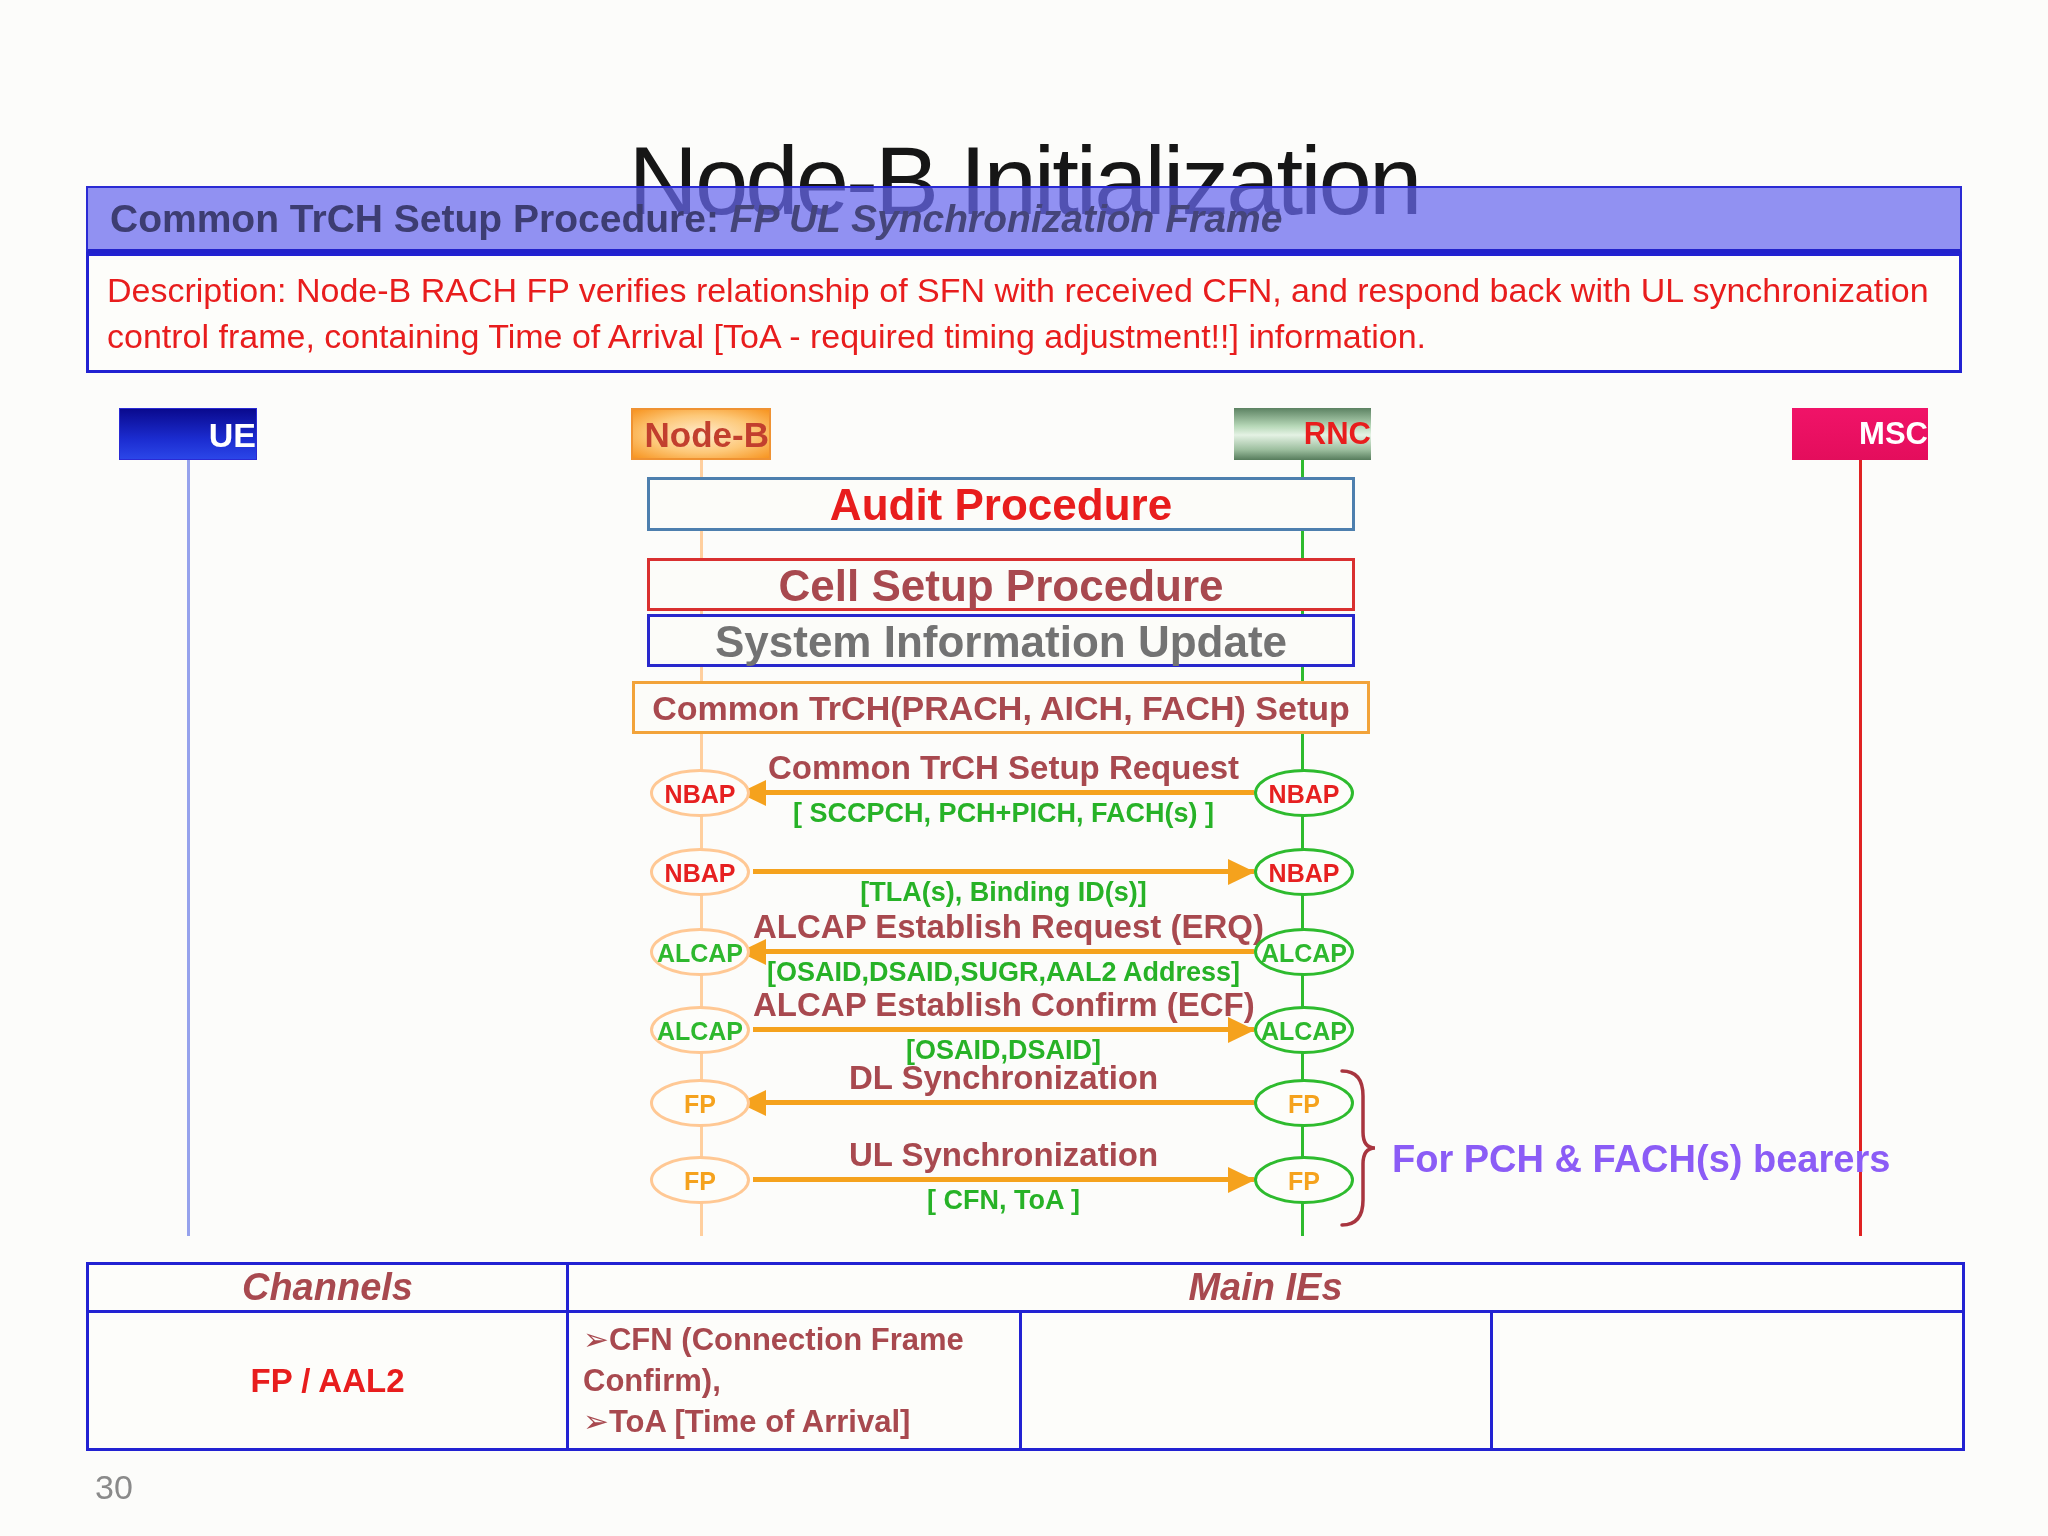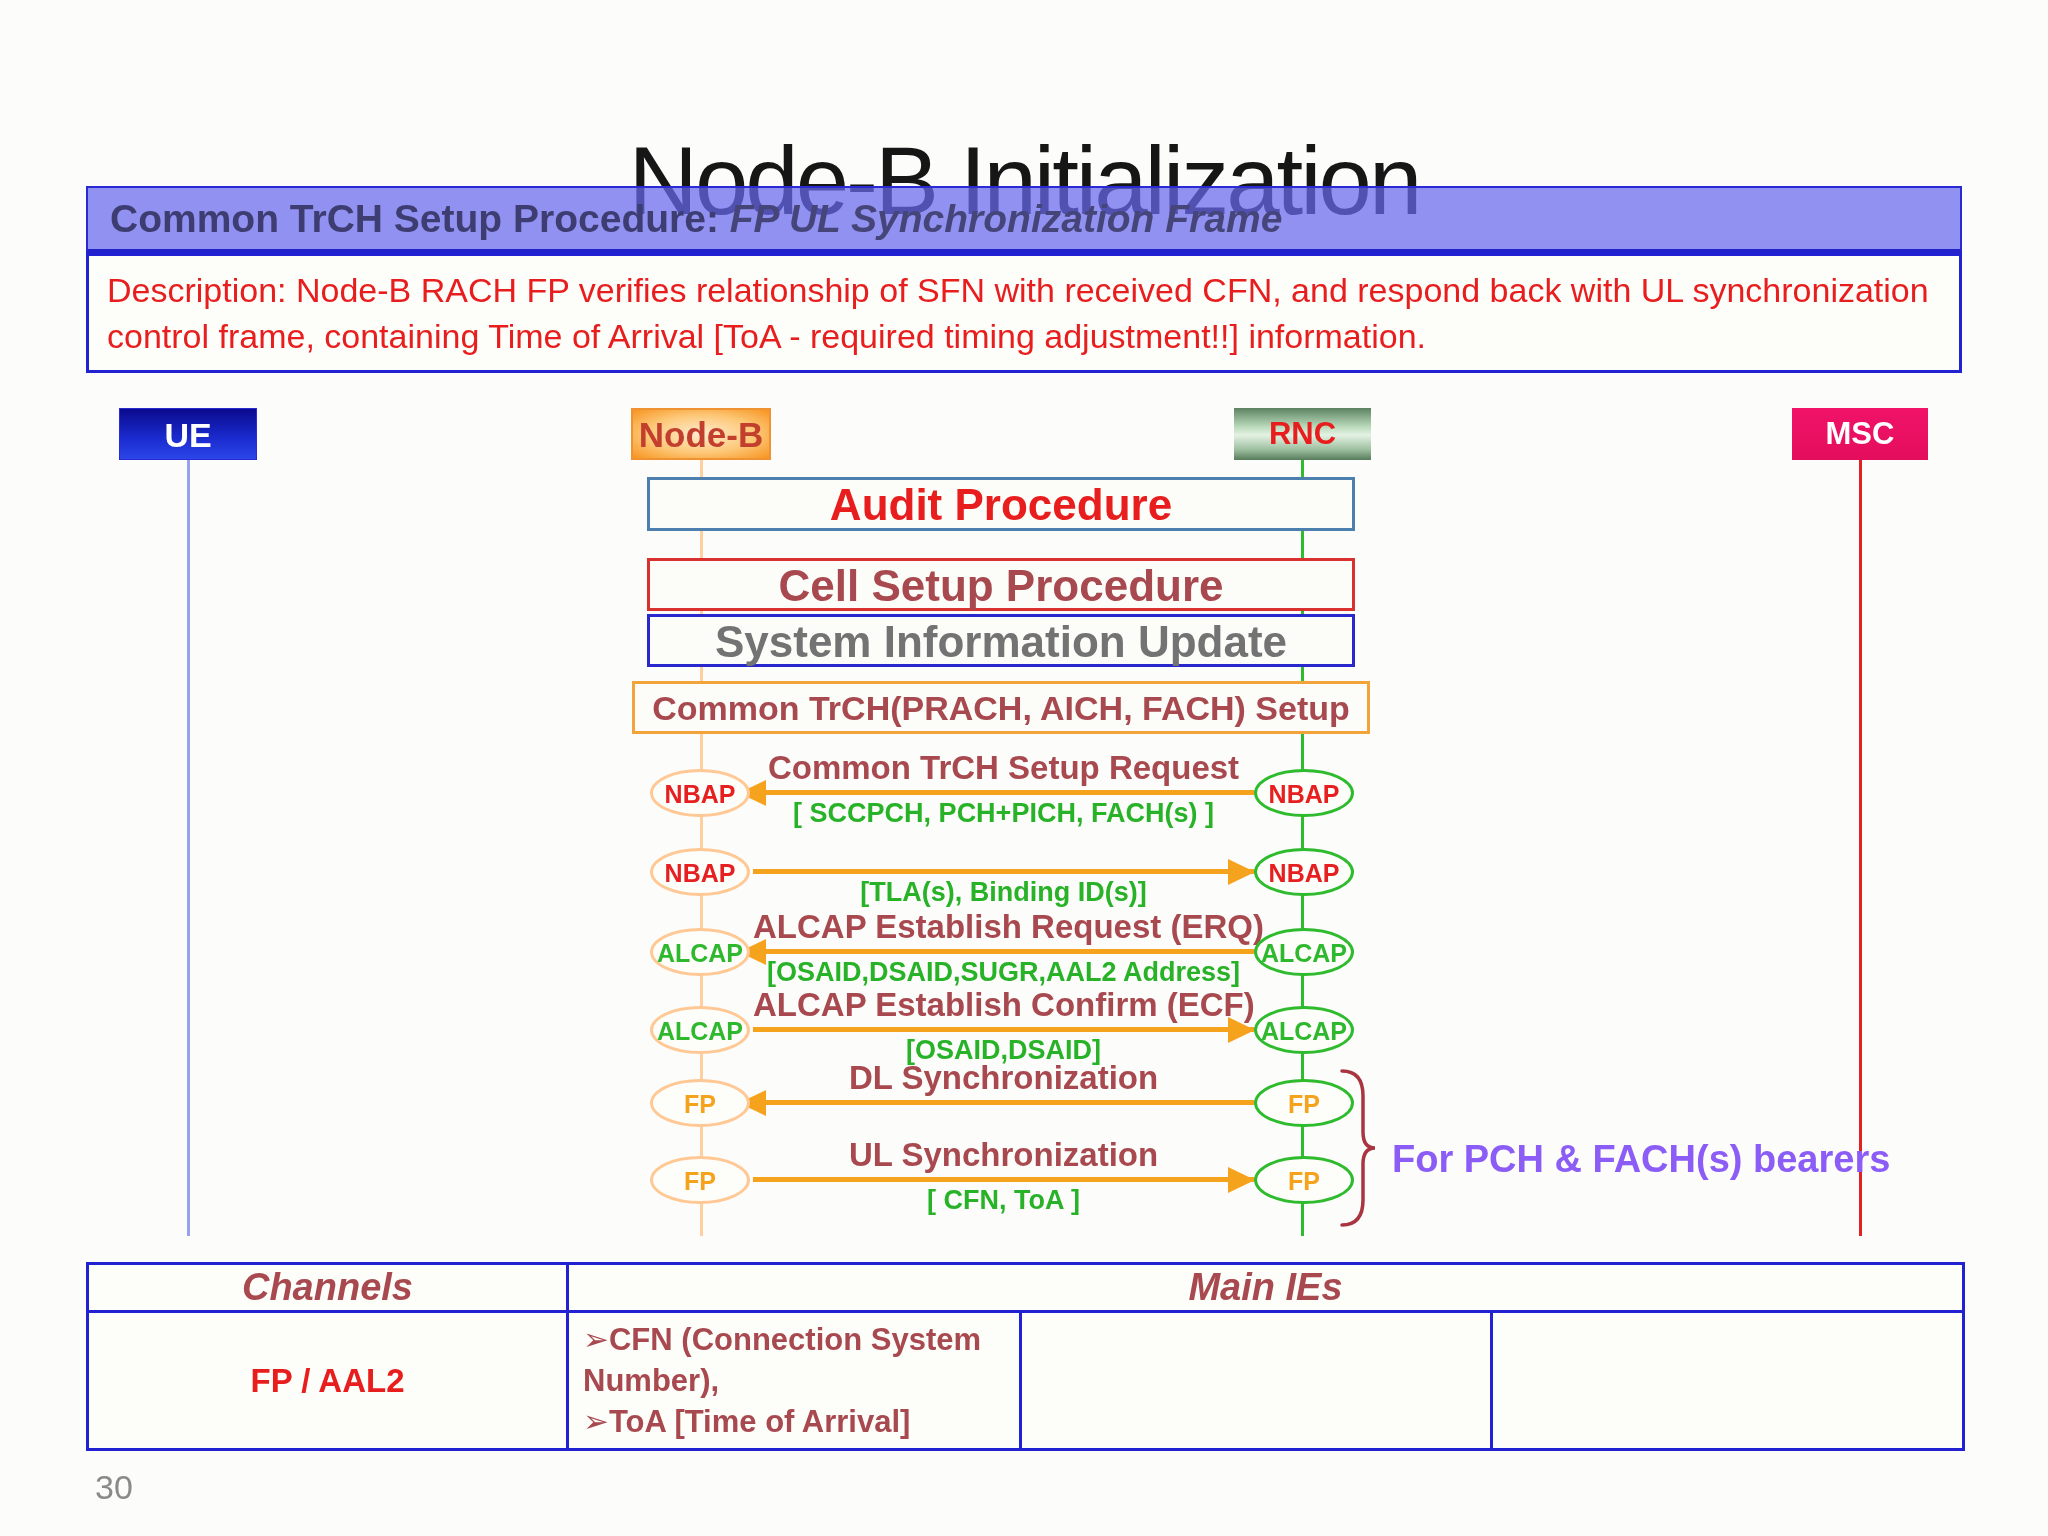--- a/index.html
+++ b/index.html
@@ -26,21 +26,21 @@
   .header-bar .it{ font-style:italic; font-weight:bold; color:#45457a; }
   
   .desc-box{
     position:absolute; left:86px; top:253px; width:1876px; height:120px;
     background:#fdfdfa; border:3px solid #2222d2; z-index:2;
     padding:11px 18px; font-size:34px; line-height:46px; color:#e81d1d;
   }
   
   .entity{
     position:absolute; top:408px; height:52px; z-index:3;
-    text-align:center; font-weight:bold;
+    text-align:right; font-weight:bold;
   }
   .e-ue{ left:119px; width:138px;
     background:linear-gradient(180deg,#0a0a8e 0%,#1b2cd0 60%,#2b46e8 100%);
     color:#ffffff; font-size:34px; line-height:52px; border:1px solid #2a2ad4;}
   .e-nodeb{ left:631px; width:140px;
     background:radial-gradient(ellipse at center,#ffeccf 0%,#fdc878 55%,#f79420 100%);
     border:2px solid #ef9232; color:#c23f2e; font-size:35px; line-height:49px;}
   .e-rnc{ left:1234px; width:137px;
     background:linear-gradient(180deg,#5c8262 0%,#b7d8b8 35%,#e4f2e4 52%,#9dbf9f 80%,#567c5c 100%);
     color:#e81d1d; font-size:31px; line-height:52px;}
@@ -229,21 +229,21 @@
         <col style="width:472px">
       </colgroup>
     <tbody>
         <tr>
       <td class="hdr">Channels</td>
       <td class="hdr" colspan="3">Main IEs</td>
     </tr>
     <tr>
       <td class="cell-channel">FP / AAL2</td>
       <td class="cell-ies">
-        <div><span>➢</span><span>CFN (Connection System Number),</span></div>
+        <div><span>➢</span><span>CFN (Connection Frame Confirm),</span></div>
         <div><span>➢</span><span>ToA [Time of Arrival]</span></div>
       </td>
       <td class="cell-ies"></td>
       <td class="cell-ies"></td>
     </tr>
   </tbody>
     </table>
 
   <div class="page-num">30</div>
 

